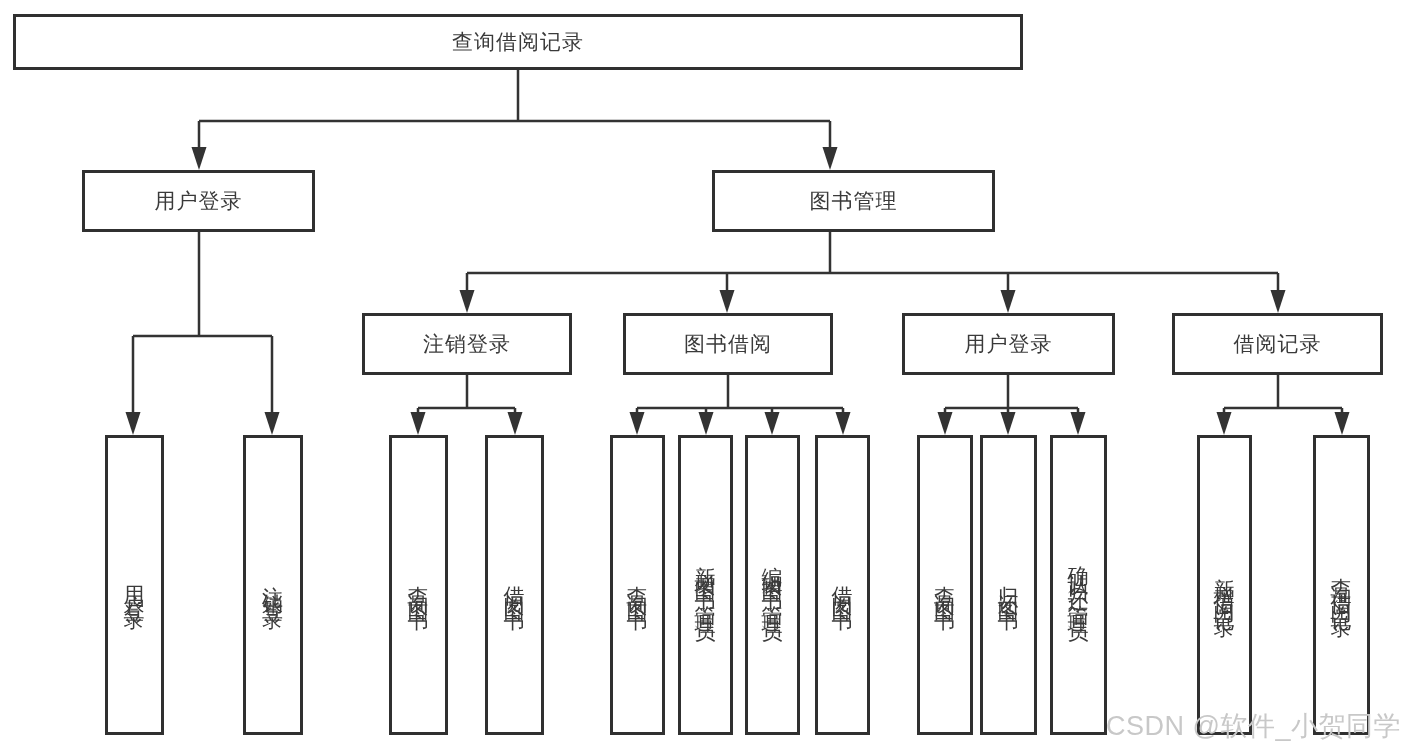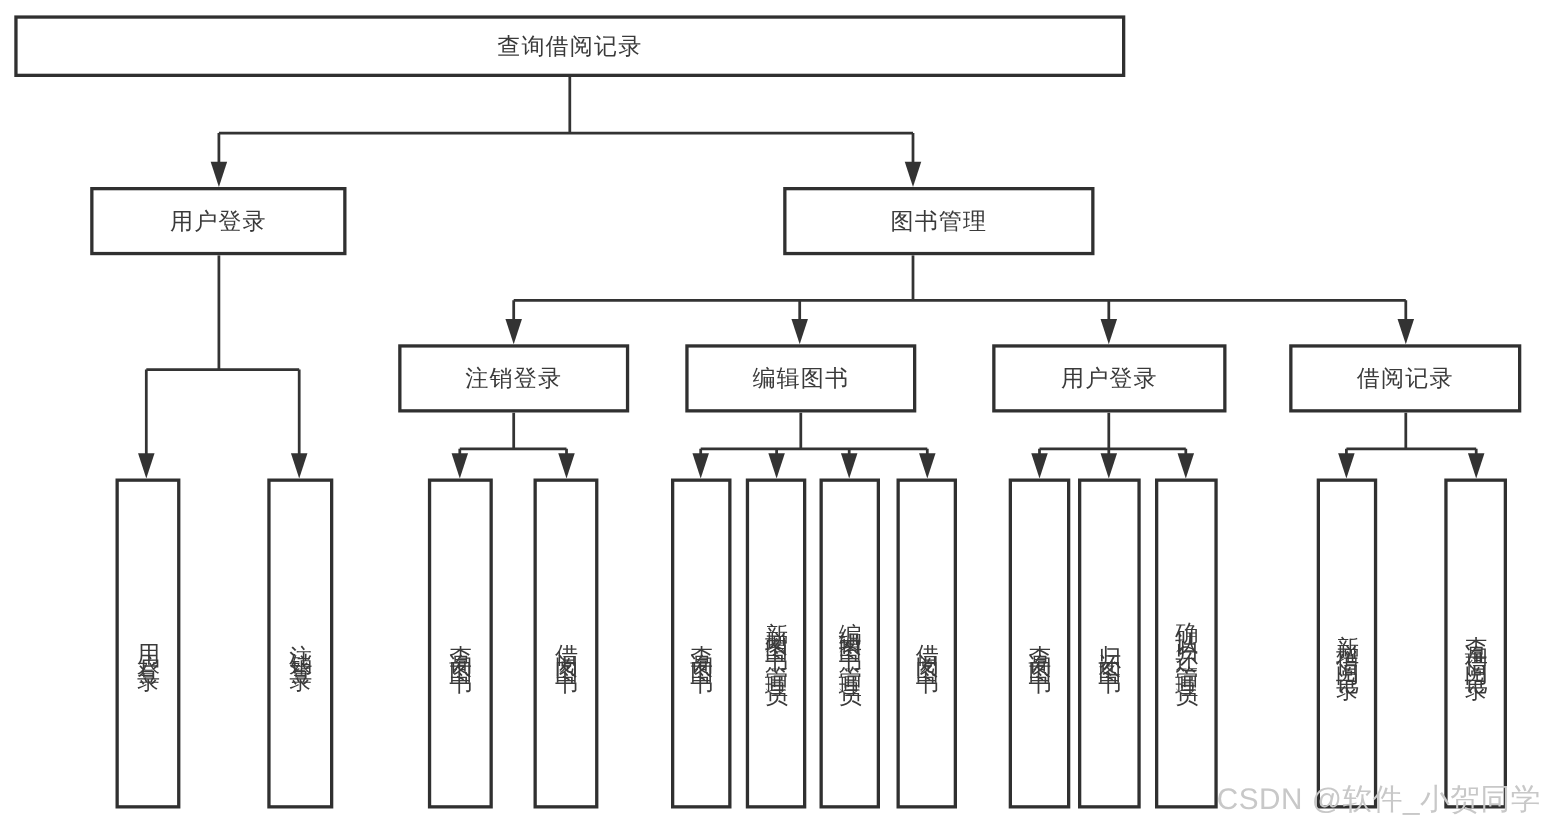--- a/index.html
+++ b/index.html
@@ -77,21 +77,21 @@
     <span>用户登录</span>
   </div>
   <div class="box" style="left:712px; top:170px; width:283px; height:62px;">
     <span>图书管理</span>
   </div>
 
   <div class="box" style="left:362px; top:313px; width:210px; height:62px;">
     <span>注销登录</span>
   </div>
   <div class="box" style="left:623px; top:313px; width:210px; height:62px;">
-    <span>编辑图书</span>
+    <span>图书借阅</span>
   </div>
   <div class="box" style="left:902px; top:313px; width:213px; height:62px;">
     <span>用户登录</span>
   </div>
   <div class="box" style="left:1172px; top:313px; width:211px; height:62px;">
     <span>借阅记录</span>
   </div>
 
   <div class="box vbox" style="left:105px; top:435px; width:59px; height:300px;">
     <span>用户登录</span>

